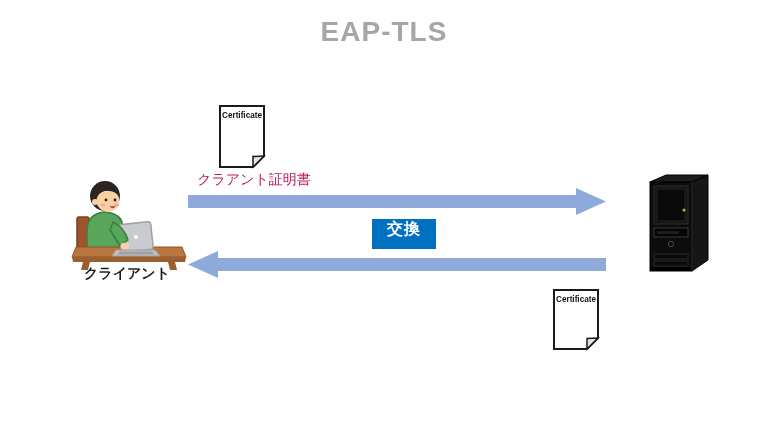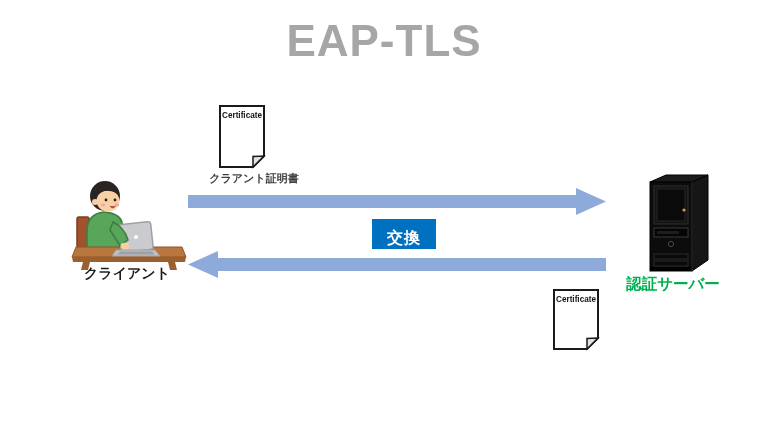--- a/index.html
+++ b/index.html
@@ -1,28 +1,28 @@
 <!DOCTYPE html>
 <html><head>
 <meta charset="utf-8">
 <style>
   html,body{margin:0;padding:0;background:#fff;}
   body{width:768px;height:432px;overflow:hidden;font-family:"Liberation Sans",sans-serif;}
   .stage{position:relative;width:768px;height:432px;background:#fff;}
   .abs{position:absolute;}
   .title{
     top:16px;left:0;width:768px;text-align:center;
-    font-size:44px;font-weight:bold;color:#A6A6A6;letter-spacing:1px;
+    font-size:28px;font-weight:bold;color:#A6A6A6;letter-spacing:1px;
   }
   .cert-caption{
-    font-size:11px;font-weight:bold;color:#404040;text-align:center;white-space:nowrap;
+    font-size:14px;font-weight:normal;color:#be185d;text-align:center;white-space:nowrap;
   }
   .exchange{
     left:372px;top:219px;width:64px;height:30px;background:#0070C0;
-    display:flex;align-items:flex-end;justify-content:center;
+    display:flex;align-items:flex-start;justify-content:center;
     color:#fff;font-size:16px;font-weight:bold;letter-spacing:1px;
   }
   .client-label{
     left:52px;top:264px;width:150px;text-align:center;
     font-size:14px;font-weight:bold;color:#1a1a1a;line-height:19px;
   }
   .server-label{
     left:613px;top:274px;width:120px;text-align:center;
     font-size:15.5px;font-weight:bold;color:#00B050;white-space:nowrap;
   }
@@ -109,21 +109,20 @@
 
     <circle cx="26" cy="74" r="2.6" fill="#0A0A0A" stroke="#4A4A4A" stroke-width="1"></circle>
 
     <rect x="9" y="84" width="34" height="5" fill="#0A0A0A" stroke="#2A2A2A" stroke-width="1"></rect>
     <rect x="9" y="91" width="34" height="5" fill="#0A0A0A" stroke="#2A2A2A" stroke-width="1"></rect>
 
     <rect x="5" y="97" width="42" height="4" fill="#000"></rect>
     <line x1="47" y1="12" x2="47" y2="101" stroke="#333" stroke-width="1"></line>
   </svg>
 
-  <div class="abs server-label">認証サーバー</div>
 
   <svg class="abs" style="left:552px;top:288px" width="48" height="64" viewBox="0 0 48 64">
     <path d="M2,2 H46 V50 L35,61 H2 Z" fill="#ffffff" stroke="#1a1a1a" stroke-width="2"></path>
     <path d="M46,50 L35,61 L35,50.5 Z" fill="#e3e3e3" stroke="#1a1a1a" stroke-width="1.5"></path>
     <text class="cert-text" x="24" y="14" text-anchor="middle" font-size="9.3" textLength="40" lengthAdjust="spacingAndGlyphs">Certificate</text>
   </svg>
 
 </div>
 
 </body></html>

